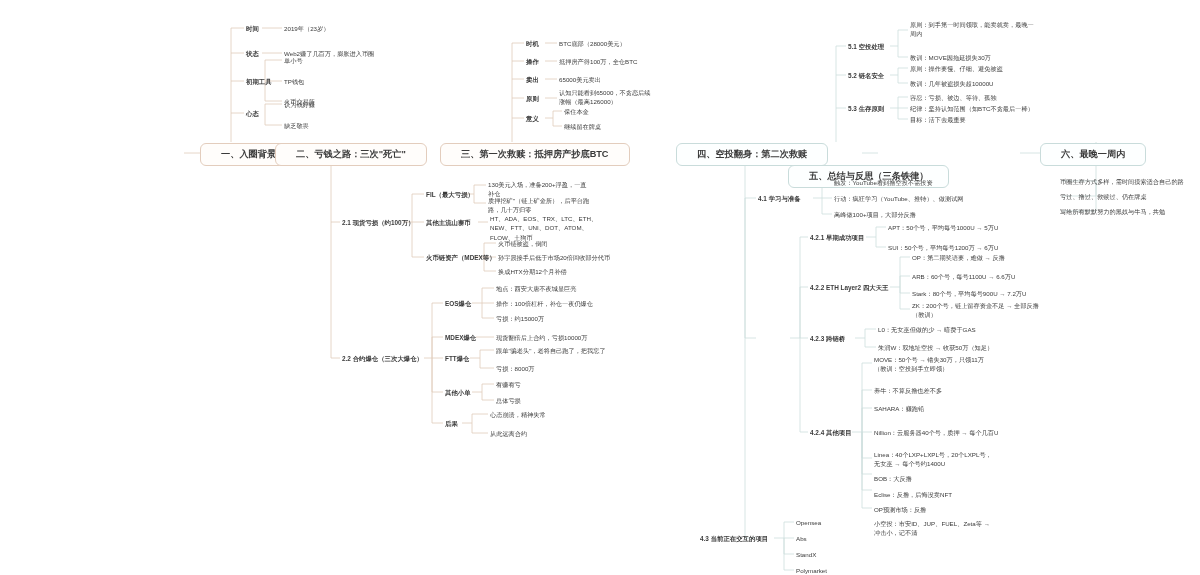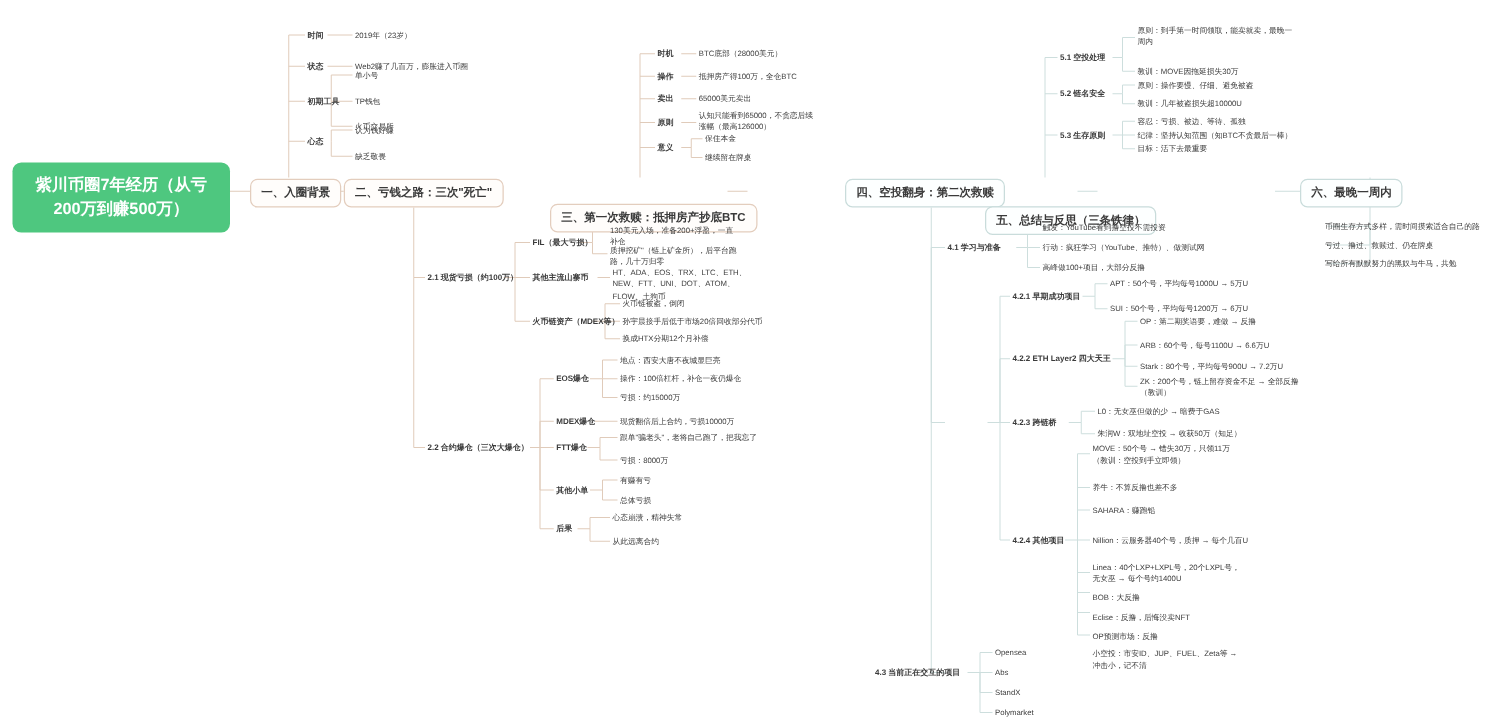--- a/index.html
+++ b/index.html
@@ -13,21 +13,21 @@
   
   .root{
     background:#4ec77f;color:#ffffff;font-weight:bold;font-size:13px;
     border-radius:7px;padding:9px 10px;text-align:center;line-height:1.45;
     width:174px;left:10px;top:130px;
   }
   
   .l1{
     border:1px solid #e3cdbd;background:#fffdfb;border-radius:6px;
     font-size:9.2px;font-weight:bold;color:#3a3a3a;
-    padding:5px 8px;white-space:nowrap;text-align:center;line-height:1.2;
+    padding:5px 20px;white-space:nowrap;text-align:center;line-height:1.2;
   }
   .l1.cool{border-color:#c9dcdb;background:#fdffff;}
   
   .lbl{position:absolute;font-size:6.2px;line-height:1.5;color:#3b3b3b;
        white-space:nowrap;}
   .lbl.w1{white-space:normal;width:112px;}
   .lbl.w2{white-space:normal;width:96px;}
   .lbl.w3{white-space:normal;width:104px;}
   .lbl.k{font-weight:bold;font-size:6.4px;}
 </style>
@@ -194,25 +194,24 @@
     </g>
 
     <g fill="none" stroke="#cddedd" stroke-width="0.8">
       <path d="M1096,142 L1096,181"></path>
       <path d="M1096,181 L1062,181"></path>
       <path d="M1096,181 L1096,196 L1062,196"></path>
       <path d="M1096,181 L1096,211 L1062,211"></path>
     </g>
   </svg>
 
-  <div class="node root">紫川币圈7年经历（从亏200万到赚500万）</div>
 
   <div class="node l1" style="left:200px;top:143px;">一、入圈背景</div>
   <div class="node l1" style="left:275px;top:143px;">二、亏钱之路：三次"死亡"</div>
-  <div class="node l1" style="left:440px;top:143px;margin-top:20px;">三、第一次救赎：抵押房产抄底BTC</div>
+  <div class="node l1" style="left:440px;top:143px;">三、第一次救赎：抵押房产抄底BTC</div>
   <div class="node l1 cool" style="left:676px;top:143px;">四、空投翻身：第二次救赎</div>
   <div class="node l1 cool" style="left:788px;top:143px;margin-top:22px;">五、总结与反思（三条铁律）</div>
   <div class="node l1 cool" style="left:1040px;top:143px;">六、最晚一周内</div>
 
   <div class="lbl k" style="left:246px;top:24px;">时间</div>
   <div class="lbl" style="left:284px;top:24px;">2019年（23岁）</div>
   <div class="lbl k" style="left:246px;top:49px;">状态</div>
   <div class="lbl" style="left:284px;top:49px;">Web2赚了几百万，膨胀进入币圈</div>
   <div class="lbl k" style="left:246px;top:77px;">初期工具</div>
   <div class="lbl" style="left:284px;top:56px;">单小号</div>

